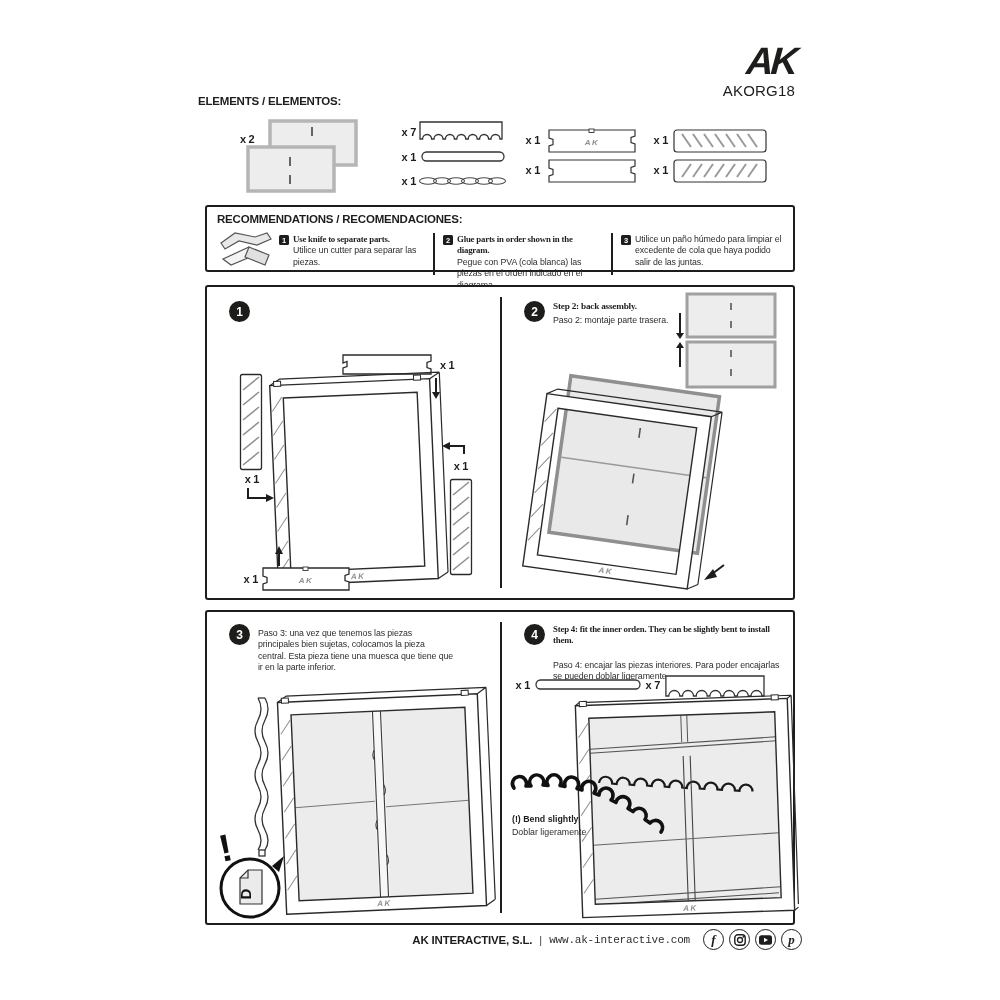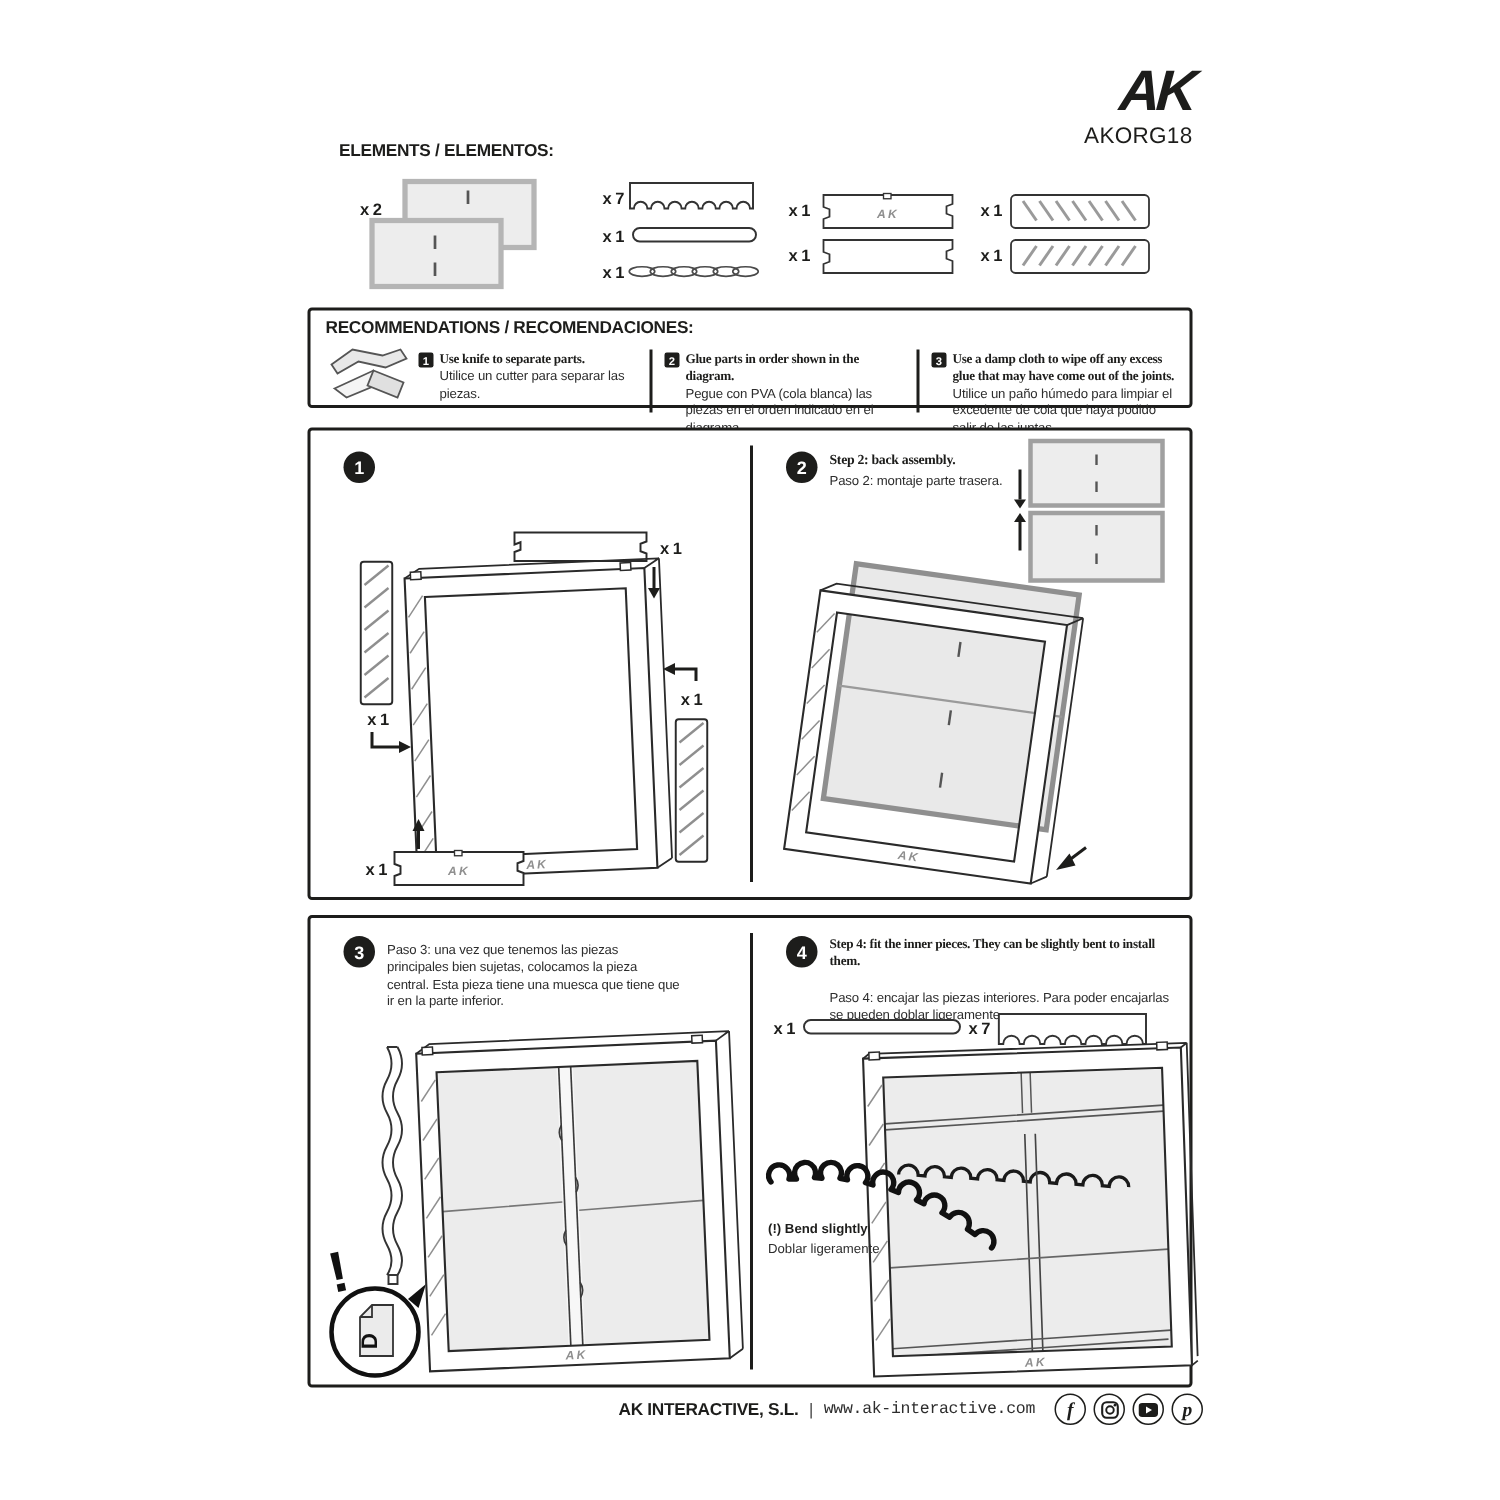--- a/index.html
+++ b/index.html
@@ -45,21 +45,21 @@
 </head>
 <body>
 
 <div class="page">
 
   <div class="brandblock">
     <div class="ak-logo">AK</div>
     <div class="ak-code">AKORG18</div>
   </div>
 
-  <div class="abs sec-title" style="left:226px;top:95px;">ELEMENTS / ELEMENTOS:</div>
+  <div class="abs sec-title" style="left:198px;top:95px;">ELEMENTS / ELEMENTOS:</div>
 
   <svg class="diagram" style="left:238px;top:113px;" width="125" height="84" viewBox="0 0 125 84">
     <rect x="32" y="8" width="86" height="44" fill="#ededed" stroke="#b5b5b5" stroke-width="3.5"></rect>
     <line x1="74" y1="14" x2="74" y2="23" stroke="#555" stroke-width="1.8"></line>
     <rect x="10" y="34" width="86" height="44" fill="#ededed" stroke="#b5b5b5" stroke-width="3.5"></rect>
     <line x1="52" y1="44" x2="52" y2="53" stroke="#555" stroke-width="1.8"></line>
     <line x1="52" y1="62" x2="52" y2="71" stroke="#555" stroke-width="1.8"></line>
     <text x="2" y="30" class="count-label">x 2</text>
   </svg>
 
@@ -132,21 +132,20 @@
       <div class="rec-num">2</div>
       <div>
         <div class="en">Glue parts in order shown in the diagram.</div>
         <div class="es">Pegue con PVA (cola blanca) las piezas en el orden indicado en el diagrama.</div>
       </div>
     </div>
     <div class="rec-divider" style="left:404px;"></div>
     <div class="rec-item" style="left:414px;top:27px;width:166px;">
       <div class="rec-num">3</div>
       <div>
-        <div class="en">Use a damp cloth to wipe off any excess glue that may have come out of the joints.</div>
         <div class="es">Utilice un paño húmedo para limpiar el excedente de cola que haya podido salir de las juntas.</div>
       </div>
     </div>
   </div>
 
   <div class="box" style="left:205px;top:285px;width:586px;height:311px;">
     <div class="vdiv"></div>
 
     <div class="step-header" style="left:22px;top:14px;width:230px;">
       <div class="step-circle">1</div>
@@ -304,21 +303,21 @@
             <line x1="74" y1="170" x2="84" y2="156"></line>
           <line x1="74" y1="196" x2="84" y2="182"></line>
         </g>
         <text x="170" y="216" text-anchor="middle" class="engrave">AK</text>
       </g>
     </svg>
 
     <div class="step-header" style="left:317px;top:12px;width:262px;">
       <div class="step-circle">4</div>
       <div style="width:232px;">
-        <div class="en">Step 4: fit the inner pieces. They can be slightly bent to install them.</div>
+        <div class="en">Step 4: fit the inner orden. They can be slightly bent to install them.</div>
         <div class="es" style="margin-top:13px;">Paso 4: encajar las piezas interiores. Para poder encajarlas se pueden doblar ligeramente.</div>
       </div>
     </div>
 
     <svg class="diagram" style="left:297px;top:58px;" width="291" height="253" viewBox="0 0 291 253">
       <text x="26" y="19" text-anchor="end" class="count-label">x 1</text>
       <rect x="32" y="10" width="104" height="9" rx="4.5" fill="#fff" stroke="#333" stroke-width="1.3"></rect>
       <text x="156" y="19" text-anchor="end" class="count-label">x 7</text>
       <path d="M162,6 H260 V26 h-2 a5.5,5.5 0 0 0 -11,0 h-2.7 a5.5,5.5 0 0 0 -11,0 h-2.7 a5.5,5.5 0 0 0 -11,0 h-2.7 a5.5,5.5 0 0 0 -11,0 h-2.7 a5.5,5.5 0 0 0 -11,0 h-2.7 a5.5,5.5 0 0 0 -11,0 h-2.7 a5.5,5.5 0 0 0 -11,0 h-2.9 V6 Z" fill="#fff" stroke="#333" stroke-width="1.3"></path>
 

